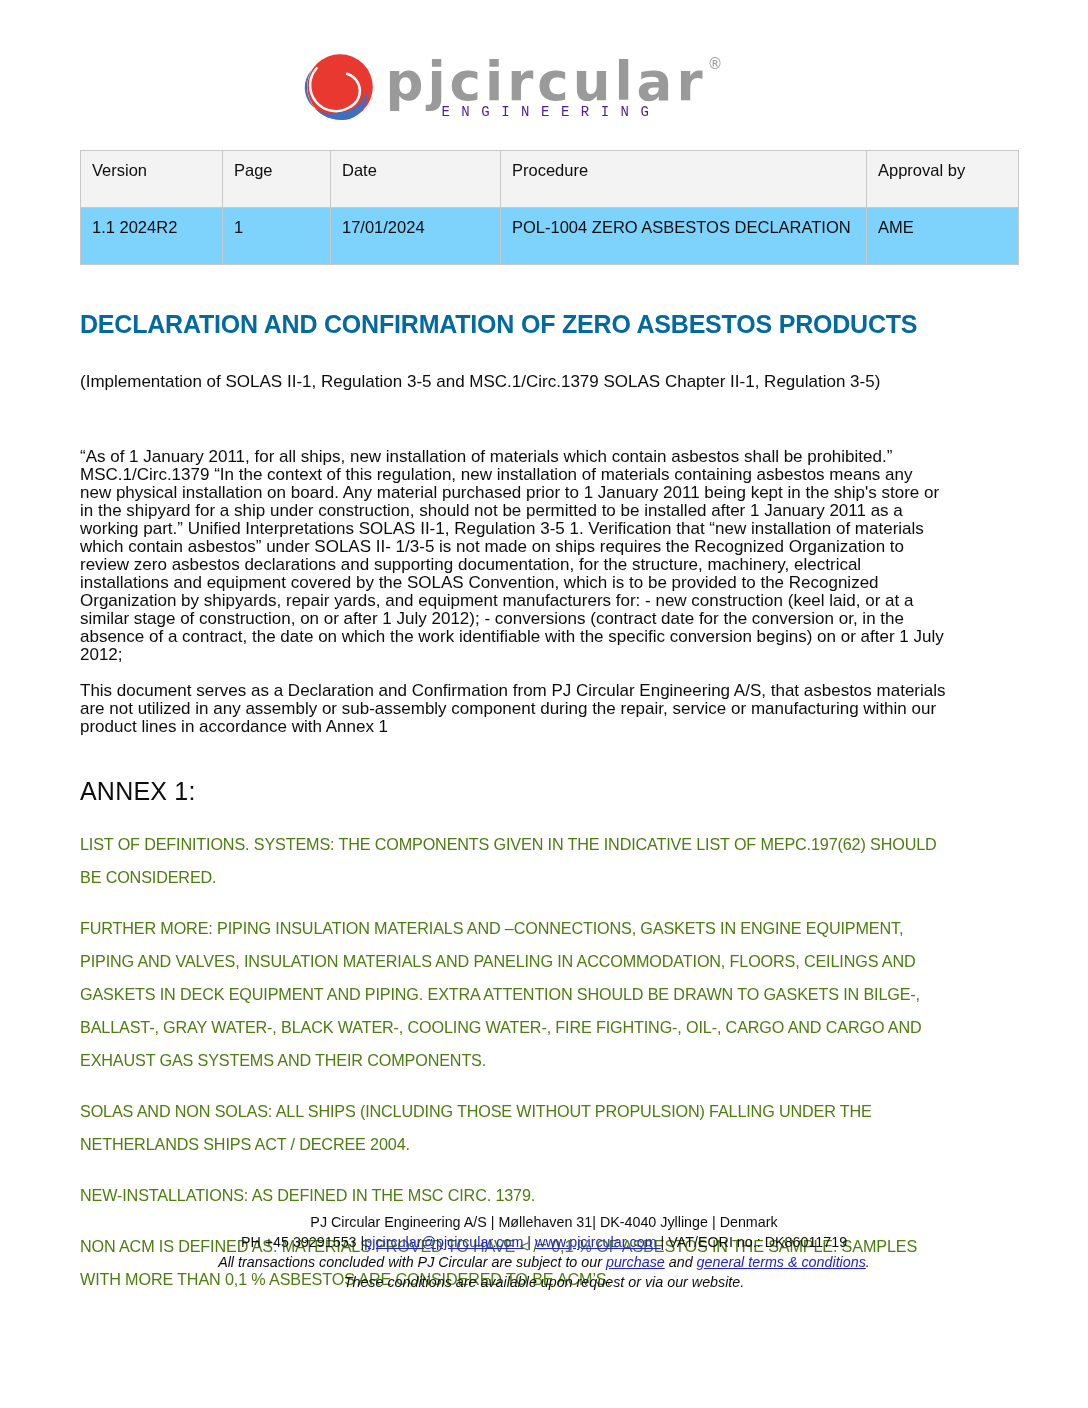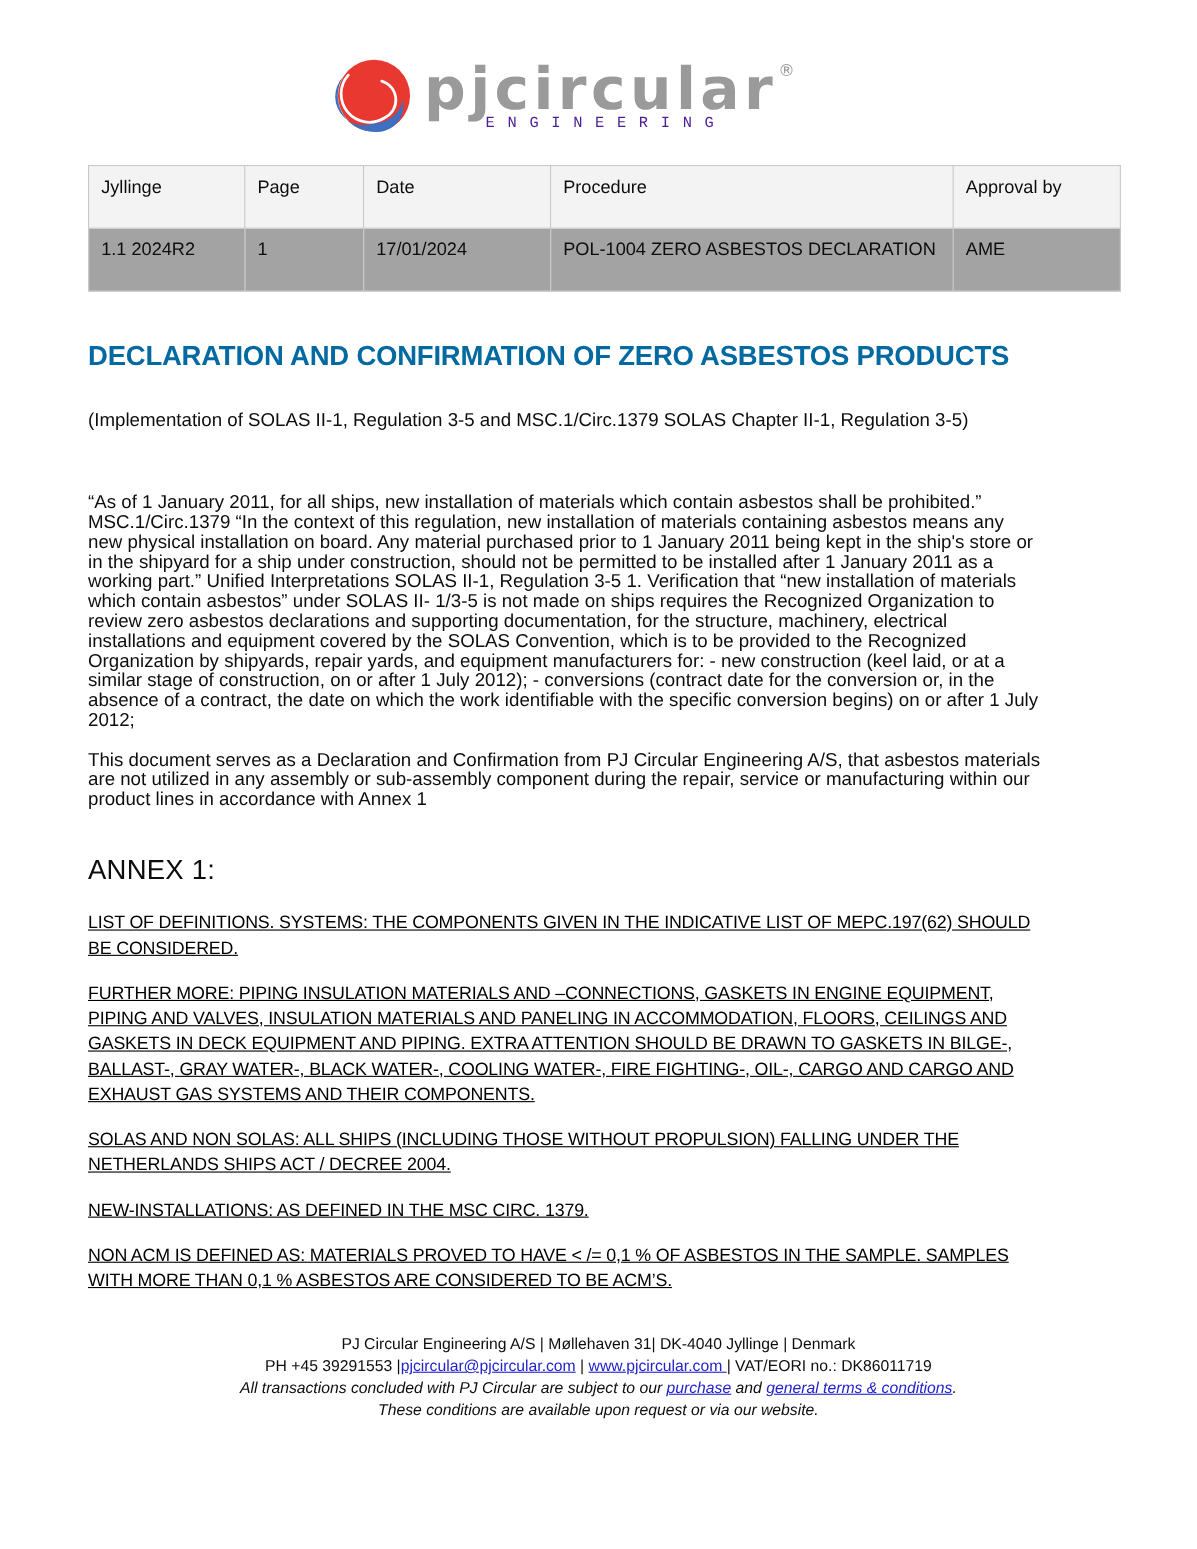--- a/index.html
+++ b/index.html
@@ -92,21 +92,21 @@
     padding: 9px 10px 9px 11px;
     vertical-align: top;
     color: #0d0d0d;
     line-height: 20px;
   }
   table.meta th {
     background: #f3f3f3;
     height: 38px;
   }
   table.meta td {
-    background: #a3a3a3;
+    background: #7dd3fc;
     height: 38px;
   }
   .col-version { width: 120px; }
   .col-page    { width: 86px; }
   .col-date    { width: 148px; }
   .col-proc    { width: 344px; }
   .col-appr    { width: 130px; }
 
   
   h1.doc-title {
@@ -138,25 +138,24 @@
     font-family: "Liberation Sans", sans-serif;
     font-size: 25px;
     font-weight: normal;
     margin: 0;
     line-height: 30px;
     color: #0d0d0d;
     letter-spacing: 0.2px;
   }
   p.annex-para {
     font-size: 16.2px;
-    line-height: 23px;
-    margin: 0;
-    color: #000000;
+    line-height: 33px;
+    margin: 0;
+    color: #4d7c0f;
     letter-spacing: -0.15px;
-    text-decoration: underline;
   }
 
   
   .footer {
     position: absolute;
     left: 0;
     right: 0;
     bottom: 66px;
     text-align: center;
     font-size: 14.3px;
@@ -199,21 +198,21 @@
         <span class="logo-word-main">pjcircular</span>
         <span class="logo-reg">®</span>
         <span class="logo-word-sub">ENGINEERING</span>
       </span>
     </div>
   </div>
 
   <table class="meta">
     <thead>
       <tr>
-        <th class="col-version">Jyllinge</th>
+        <th class="col-version">Version</th>
         <th class="col-page">Page</th>
         <th class="col-date">Date</th>
         <th class="col-proc">Procedure</th>
         <th class="col-appr">Approval by</th>
       </tr>
     </thead>
     <tbody>
       <tr>
         <td>1.1 2024R2</td>
         <td>1</td>

